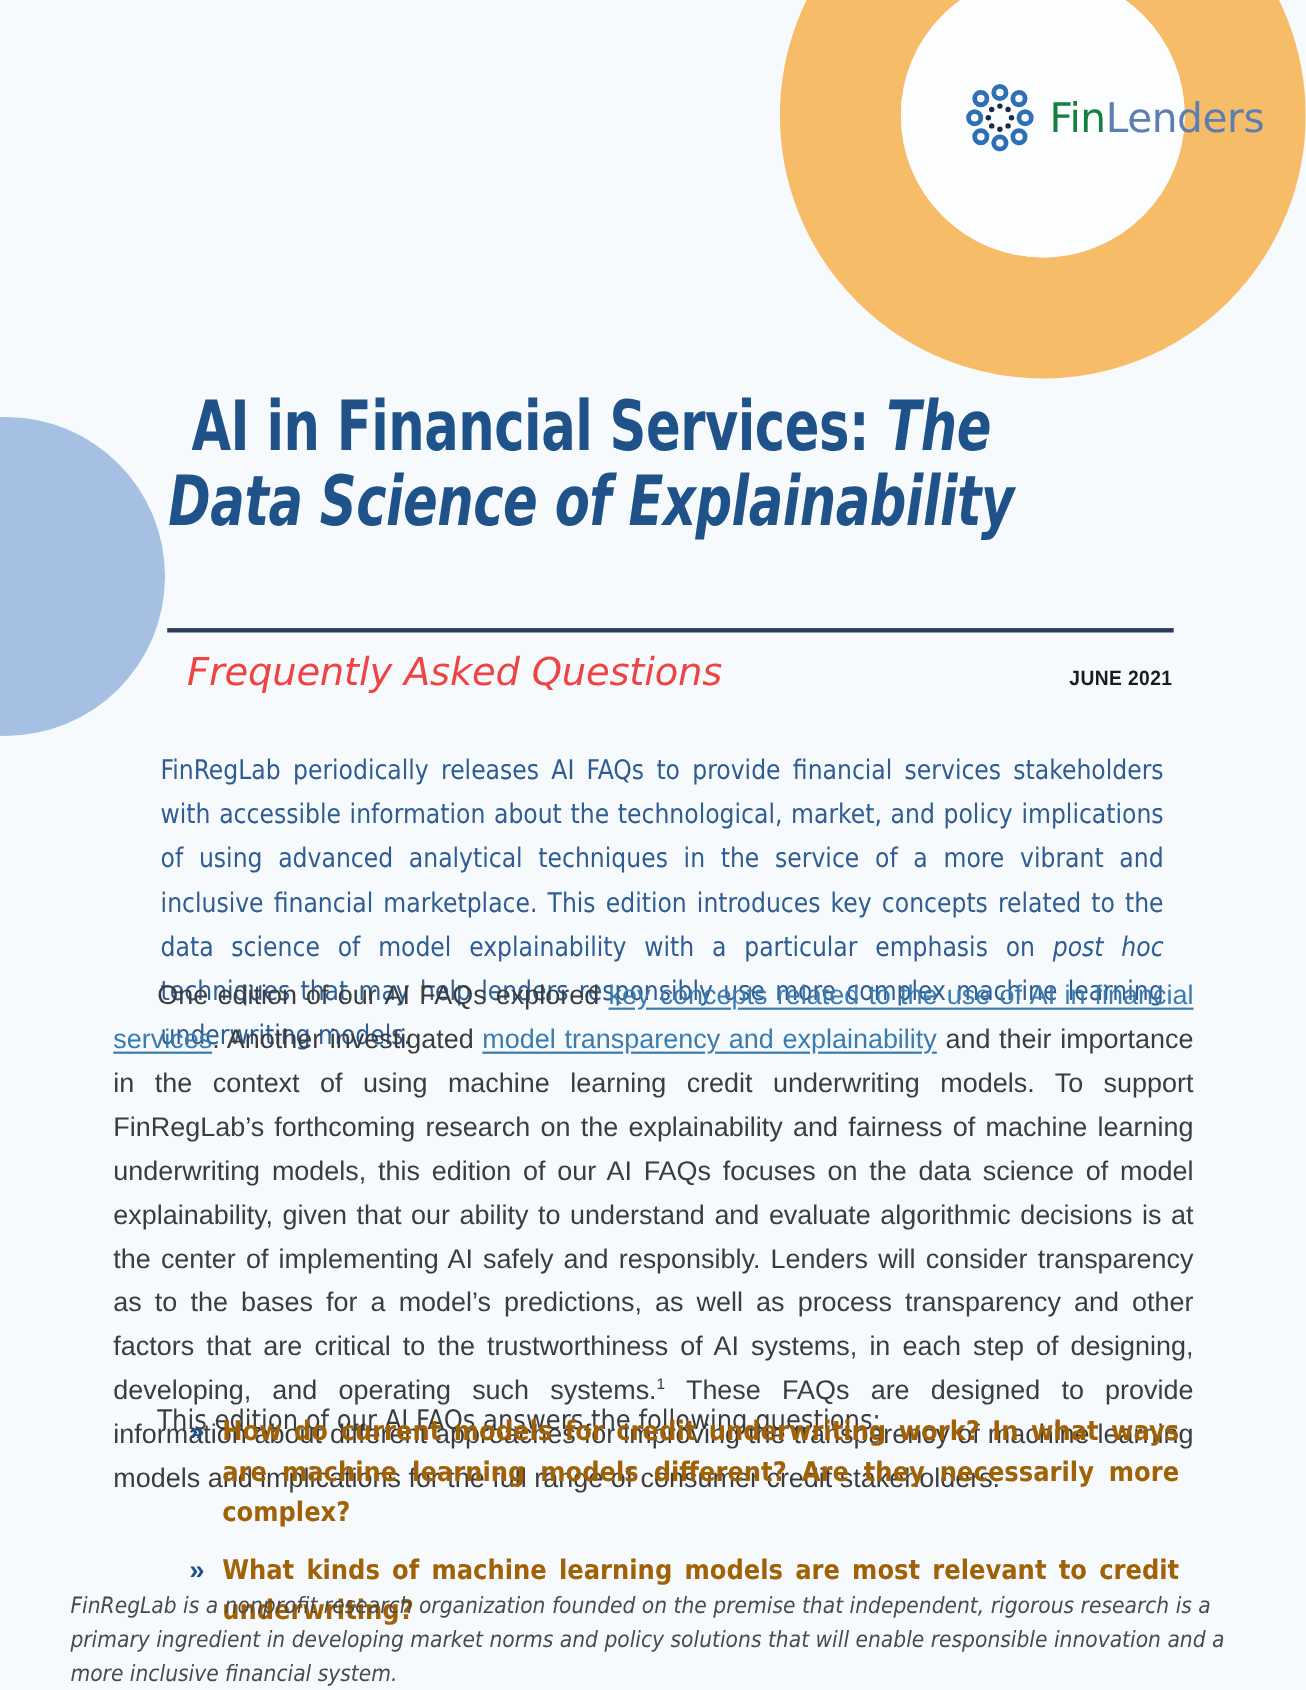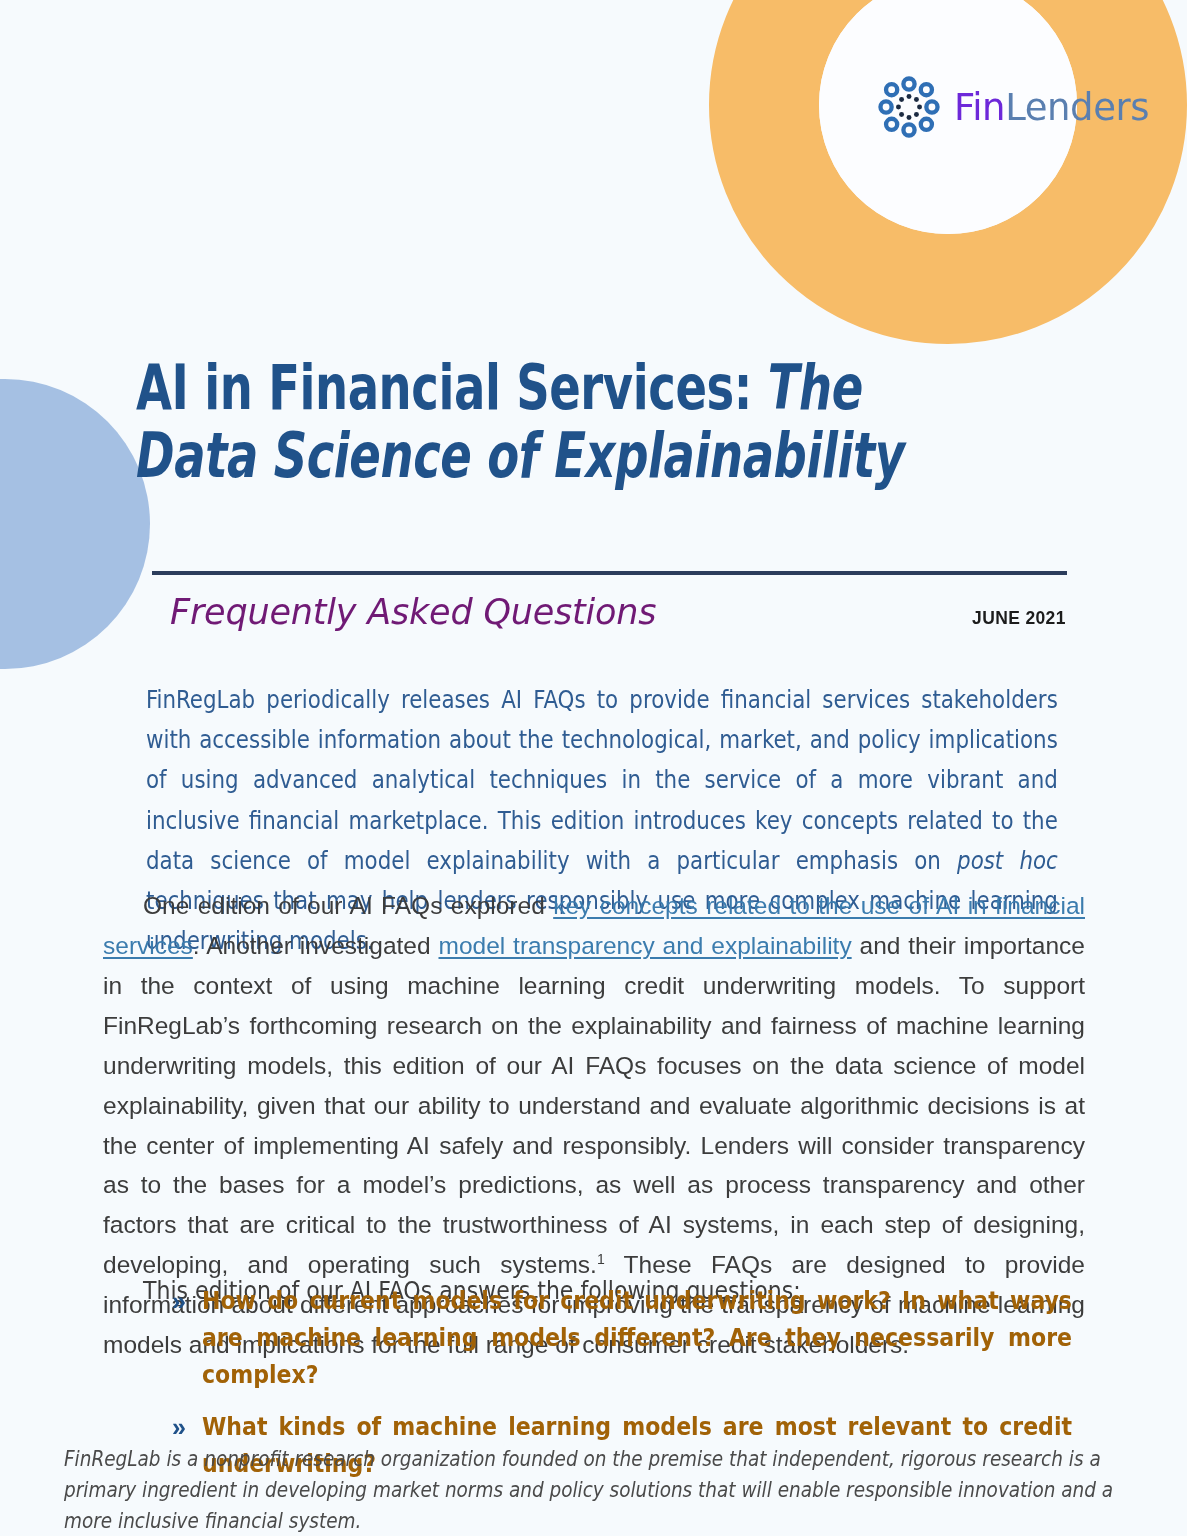--- a/index.html
+++ b/index.html
@@ -42,36 +42,37 @@
   }
   .logo-text {
     font-family: "DejaVu Sans", sans-serif;
     font-size: 37px;
     font-weight: 400;
     color: #5a7fb0;
     letter-spacing: -0.4px;
     white-space: nowrap;
     line-height: 1;
   }
-  .logo-text .dark { color: #6d28d9; text-align: center; }
+  .logo-text .dark { color: #15803d; text-align: center; }
 
   
   .page {
     position: absolute;
     left: 0;
     top: 0;
     width: 1187px;
     height: 1536px;
   }
 
   .title-block {
     position: absolute;
-    left: 136px;
+    left: 152px;
     top: 355px;
     width: 940px;
+    text-align: center;
   }
   .doc-title {
     font-family: "Liberation Sans Narrow", "DejaVu Sans Condensed", "Liberation Sans", sans-serif;
     font-size: 63px;
     line-height: 1.04;
     font-weight: 700;
     color: #20528a;
     letter-spacing: -0.5px;
     transform: scaleX(0.82);
     transform-origin: left center;
@@ -99,21 +100,21 @@
     width: 900px;
     display: flex;
     align-items: baseline;
     justify-content: space-between;
   }
   .subtitle {
     font-family: "DejaVu Sans", sans-serif;
     font-size: 35px;
     font-style: italic;
     font-weight: 400;
-    color: #701a75;
+    color: #ef4444;
     letter-spacing: -0.2px;
     white-space: nowrap;
   }
   .doc-date {
     font-family: "Liberation Sans Narrow", "Liberation Sans", sans-serif;
     font-size: 19px;
     font-weight: 600;
     color: #1c1c1c;
     letter-spacing: 0.4px;
     transform: scaleX(0.92);

